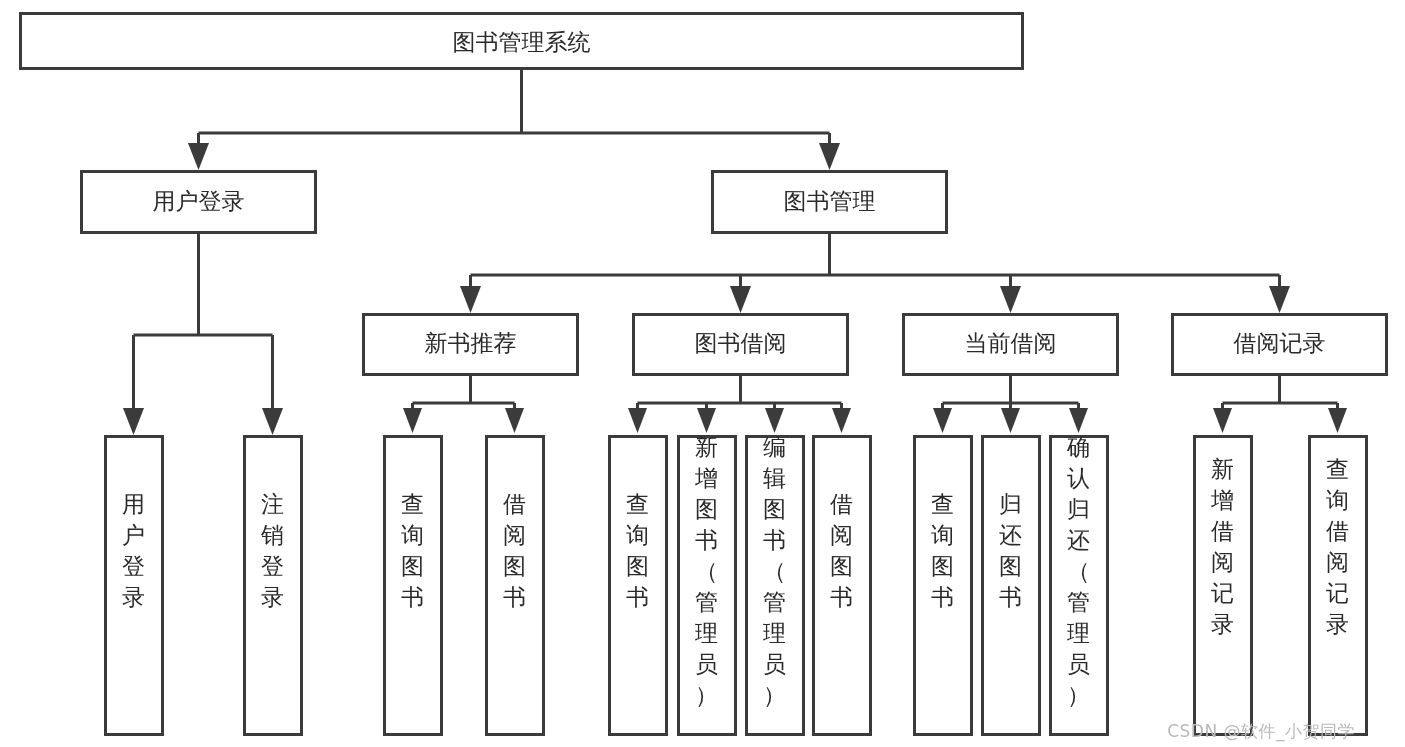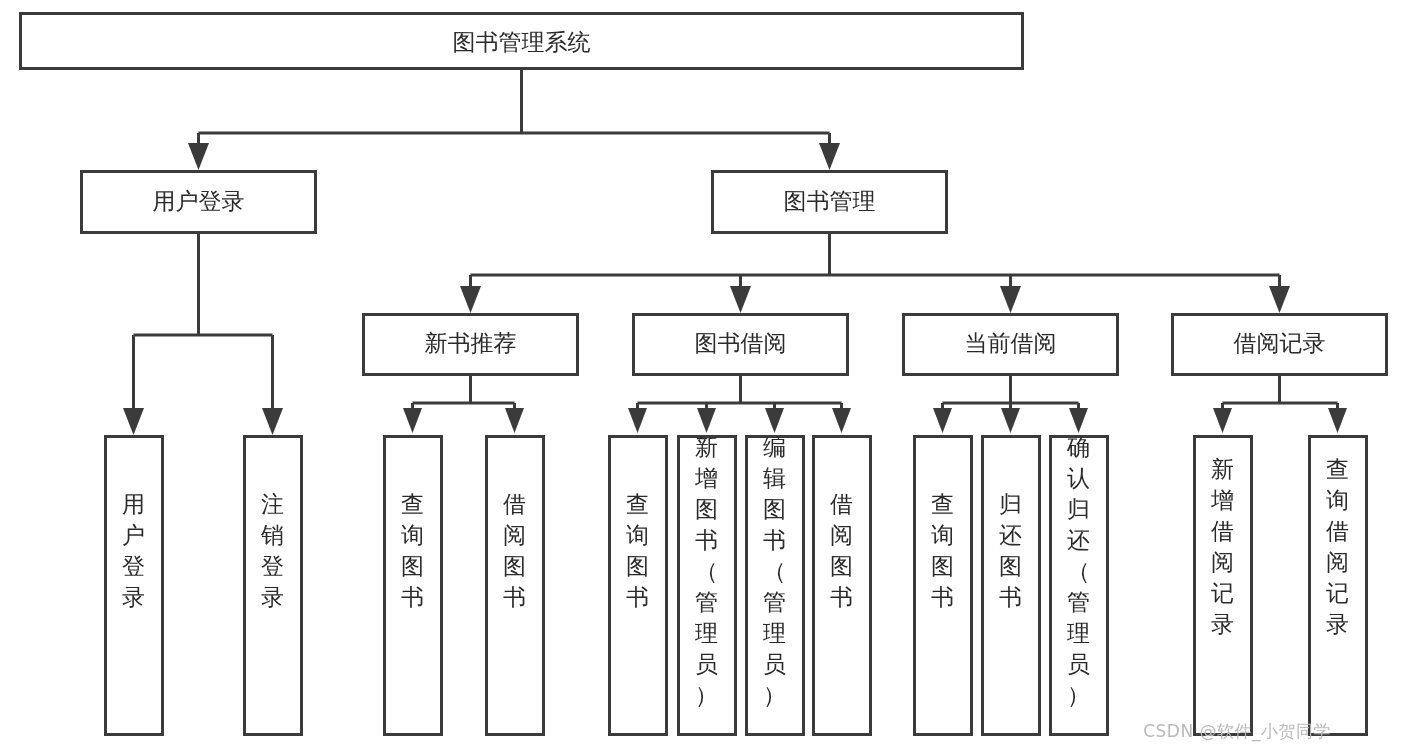--- a/index.html
+++ b/index.html
@@ -50,21 +50,21 @@
     dominant-baseline: middle;
   }
   .node-label-vertical {
     fill: #2a2a2a;
     font-family: "DejaVu Sans", "Liberation Sans", sans-serif;
     font-size: 23px;
     text-anchor: middle;
   }
   .watermark-text {
     position: absolute;
-    right: 24px;
+    right: 0;
     bottom: 4px;
     font-family: "DejaVu Sans", "Liberation Sans", sans-serif;
     font-size: 17px;
     color: #b9b9b9;
     white-space: nowrap;
     letter-spacing: 0.5px;
     pointer-events: none;
   }
 </style>
 </head>

